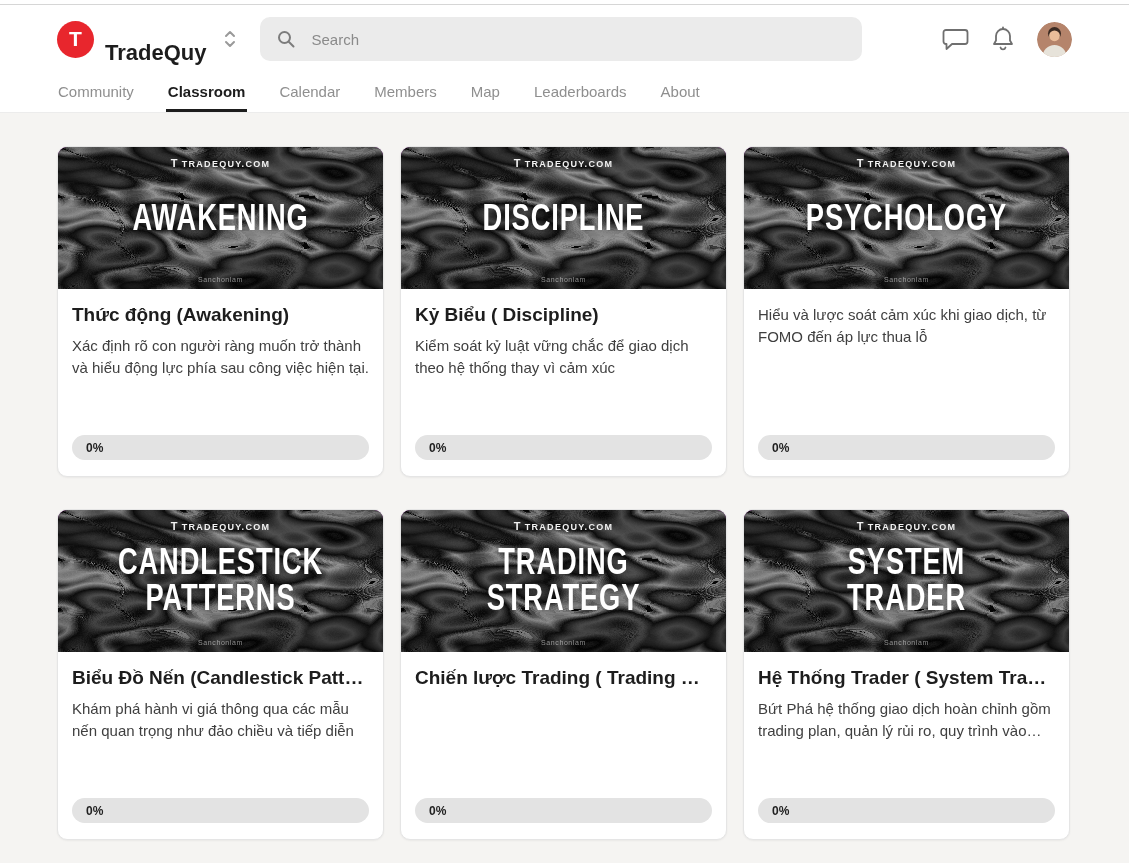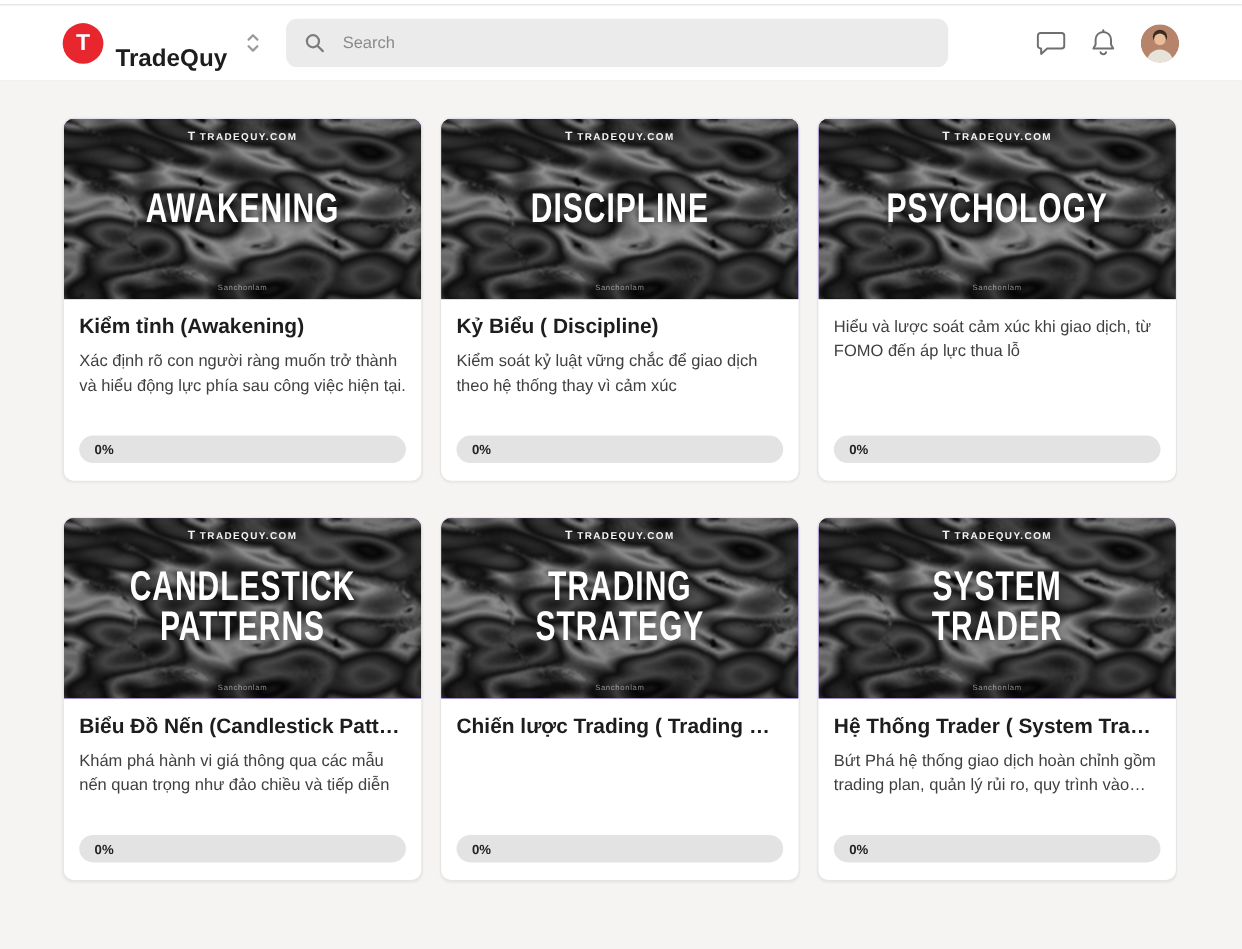--- a/index.html
+++ b/index.html
@@ -42,21 +42,21 @@
   .grid {
     padding:33px 57px 26px;
     display:grid; grid-template-columns:repeat(3, 327px); gap:32px 16px;
   }
   .card {
     width:327px; height:331px; background:#ffffff;
     border:1px solid #e5e5e5; border-radius:10px; overflow:hidden;
     box-shadow:0 1px 2px rgba(0,0,0,0.05);
     display:flex; flex-direction:column; cursor:pointer;
   }
-  .cover { position:relative; height:164px; flex:none; background:#8b5cf6; overflow:hidden; }
+  .cover { position:relative; height:142px; flex:none; background:#a21caf; overflow:hidden; }
   .cover svg.silk { position:absolute; left:0; top:0; width:100%; height:100%; }
   .cover-vignette {
     position:absolute; inset:0;
     background:radial-gradient(ellipse 130% 95% at 50% 42%, rgba(0,0,0,0) 30%, rgba(0,0,0,0.35) 75%, rgba(0,0,0,0.65) 100%);
   }
   .cover-brand {
     position:absolute; top:10px; left:0; right:0; text-align:center;
     color:#f2f2f2; font-size:9px; font-weight:700; letter-spacing:1.3px;
   }
   .brand-mark { font-size:11px; margin-right:3px; font-weight:700; }
@@ -143,40 +143,55 @@
       <div class="avatar">
         <svg width="35" height="35" viewBox="0 0 35 35">
           <circle cx="17.5" cy="17.5" r="17.5" fill="#b5846b"></circle>
           <circle cx="17.5" cy="11.5" r="6.5" fill="#3a2a22"></circle>
           <circle cx="17.5" cy="13.8" r="5.4" fill="#e9bd9a"></circle>
           <path d="M5.5 35 a12 12 0 0 1 24 0 z" fill="#e7e3da"></path>
         </svg>
       </div>
     </div>
   </div>
+  <nav class="nav" id="nav">
+  <div class="tab">Community</div>
+
+  <div class="tab active">Classroom</div>
+
+  <div class="tab">Calendar</div>
+
+  <div class="tab">Members</div>
+
+  <div class="tab">Map</div>
+
+  <div class="tab">Leaderboards</div>
+
+  <div class="tab">About</div>
+</nav>
 </header>
 
 <main class="grid" id="grid">
   <article class="card">
     <div class="cover">
       <svg class="silk" viewBox="0 0 327 178" preserveAspectRatio="none">
         <rect width="327" height="178" fill="#050505"></rect>
         <rect width="327" height="178" filter="url(#silkf)" opacity="0.9"></rect>
       </svg>
       <div class="cover-vignette"></div>
       <div class="cover-brand">
         <span class="brand-mark">T</span><span class="cover-brand-text">TRADEQUY.COM</span>
       </div>
       <div class="cover-title">
           <div>AWAKENING</div>
         </div>
       <div class="cover-watermark">Sanchonlam</div>
     </div>
     <div class="card-body">
-      <h3 class="card-title">Kiểm tỉnh (Awakening)</h3>
+      <h3 class="card-title">Thức động (Awakening)</h3>
       <p class="card-desc">Xác định rõ con người ràng muốn trở thành và hiểu động lực phía sau công việc hiện tại.</p>
       <div class="progress">
         <span class="progress-label">0%</span>
       </div>
     </div>
   </article>
 
   <article class="card">
     <div class="cover">
       <svg class="silk" viewBox="0 0 327 178" preserveAspectRatio="none">

